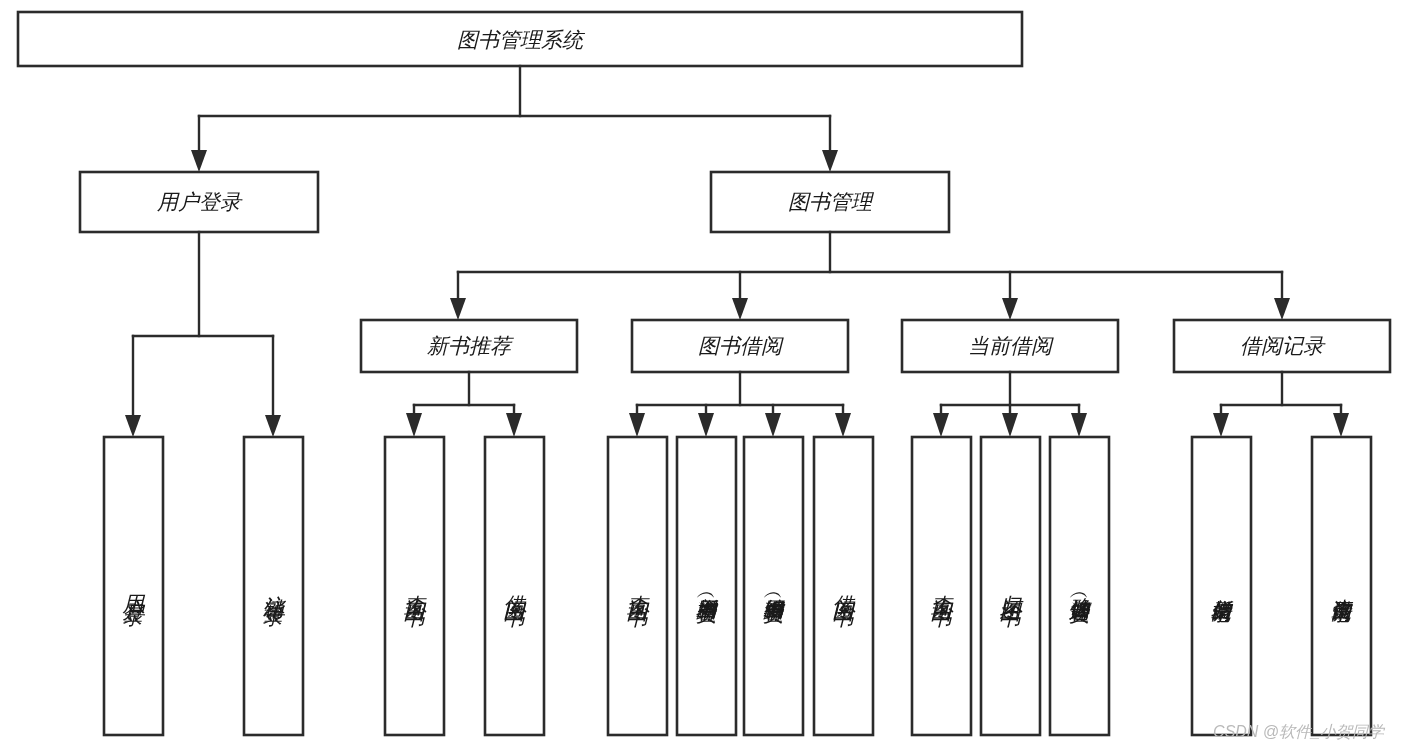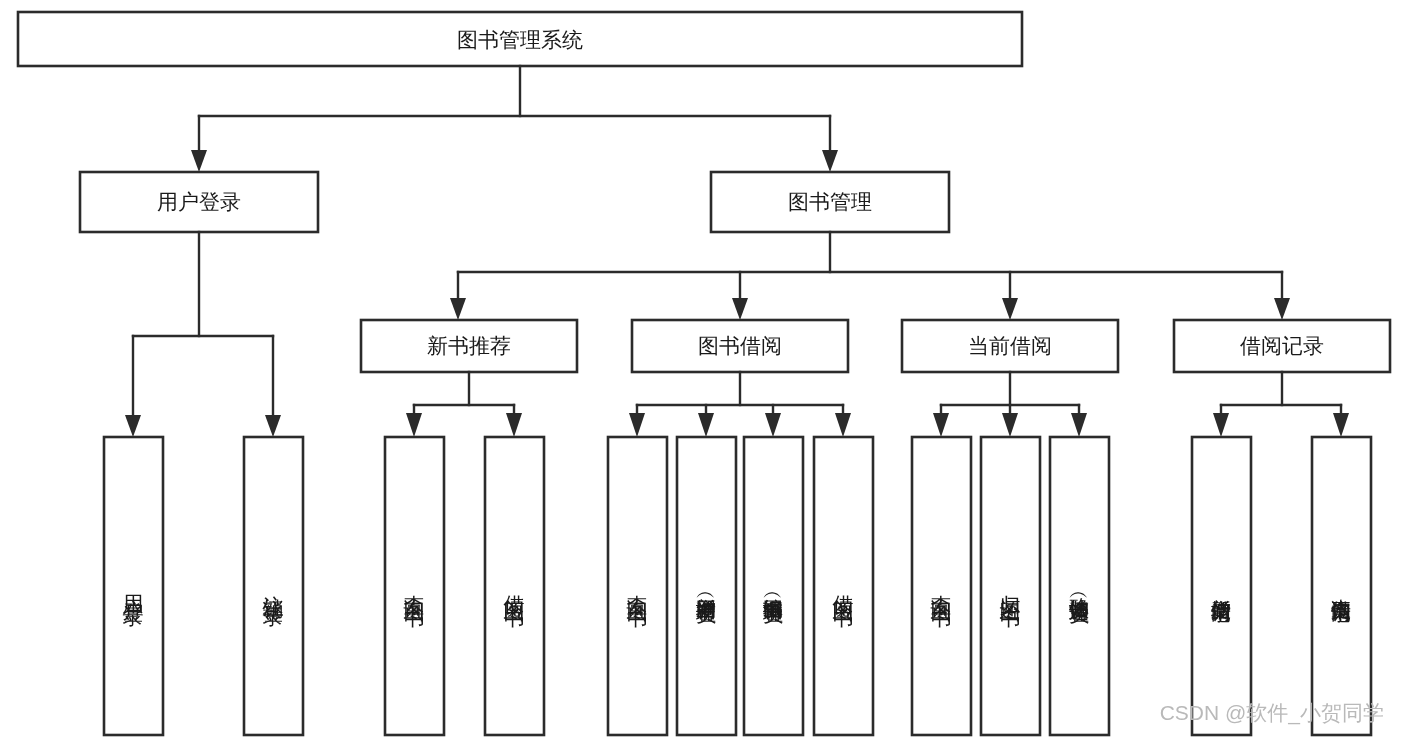--- a/index.html
+++ b/index.html
@@ -10,20 +10,21 @@
   }
   body {
     font-family: "Liberation Sans", "DejaVu Sans", sans-serif;
   }
   #diagram-root {
     position: relative;
     width: 1392px;
     height: 747px;
     background: #ffffff;
     overflow: hidden;
+    font-style: italic;
   }
   svg.tree-canvas {
     position: absolute;
     top: 0;
     left: 0;
     width: 1405px;
     height: 747px;
     display: block;
   }
   .node-box {
@@ -66,23 +67,23 @@
     white-space: nowrap;
     text-align: center;
   }
   .leaf-label.compact {
     letter-spacing: 1px;
     font-size: 20px;
   }
   .watermark {
     position: absolute;
     right: 8px;
-    bottom: 20px;
-    font-family: "Liberation Sans", "DejaVu Sans", sans-serif;
-    font-size: 21px;
+    bottom: 4px;
+    font-family: "Liberation Sans", "DejaVu Sans", sans-serif;
+    font-size: 16px;
     color: #b9b9b9;
     white-space: nowrap;
     user-select: none;
   }
 </style>
 </head>
 <body>
 
 <div id="diagram-root">
 

